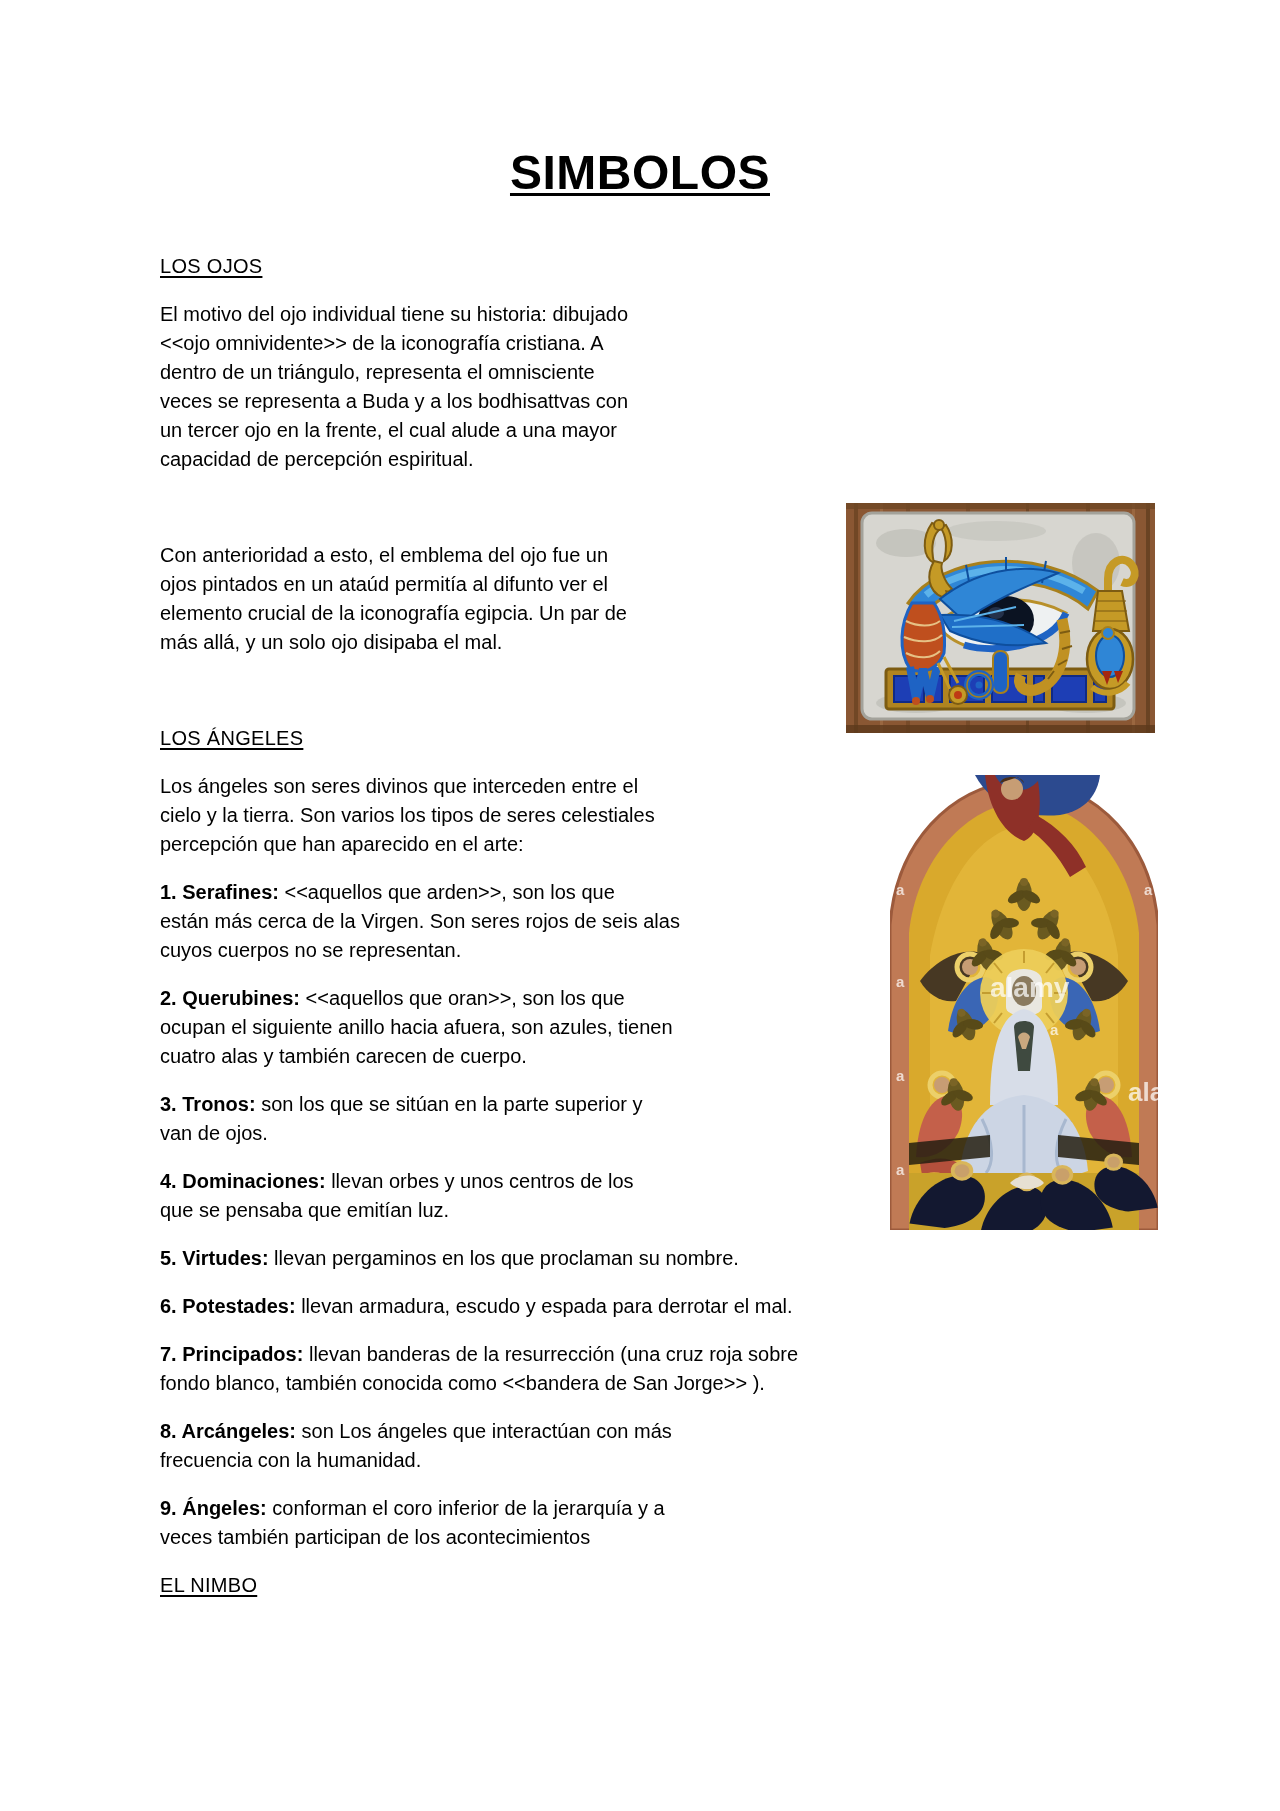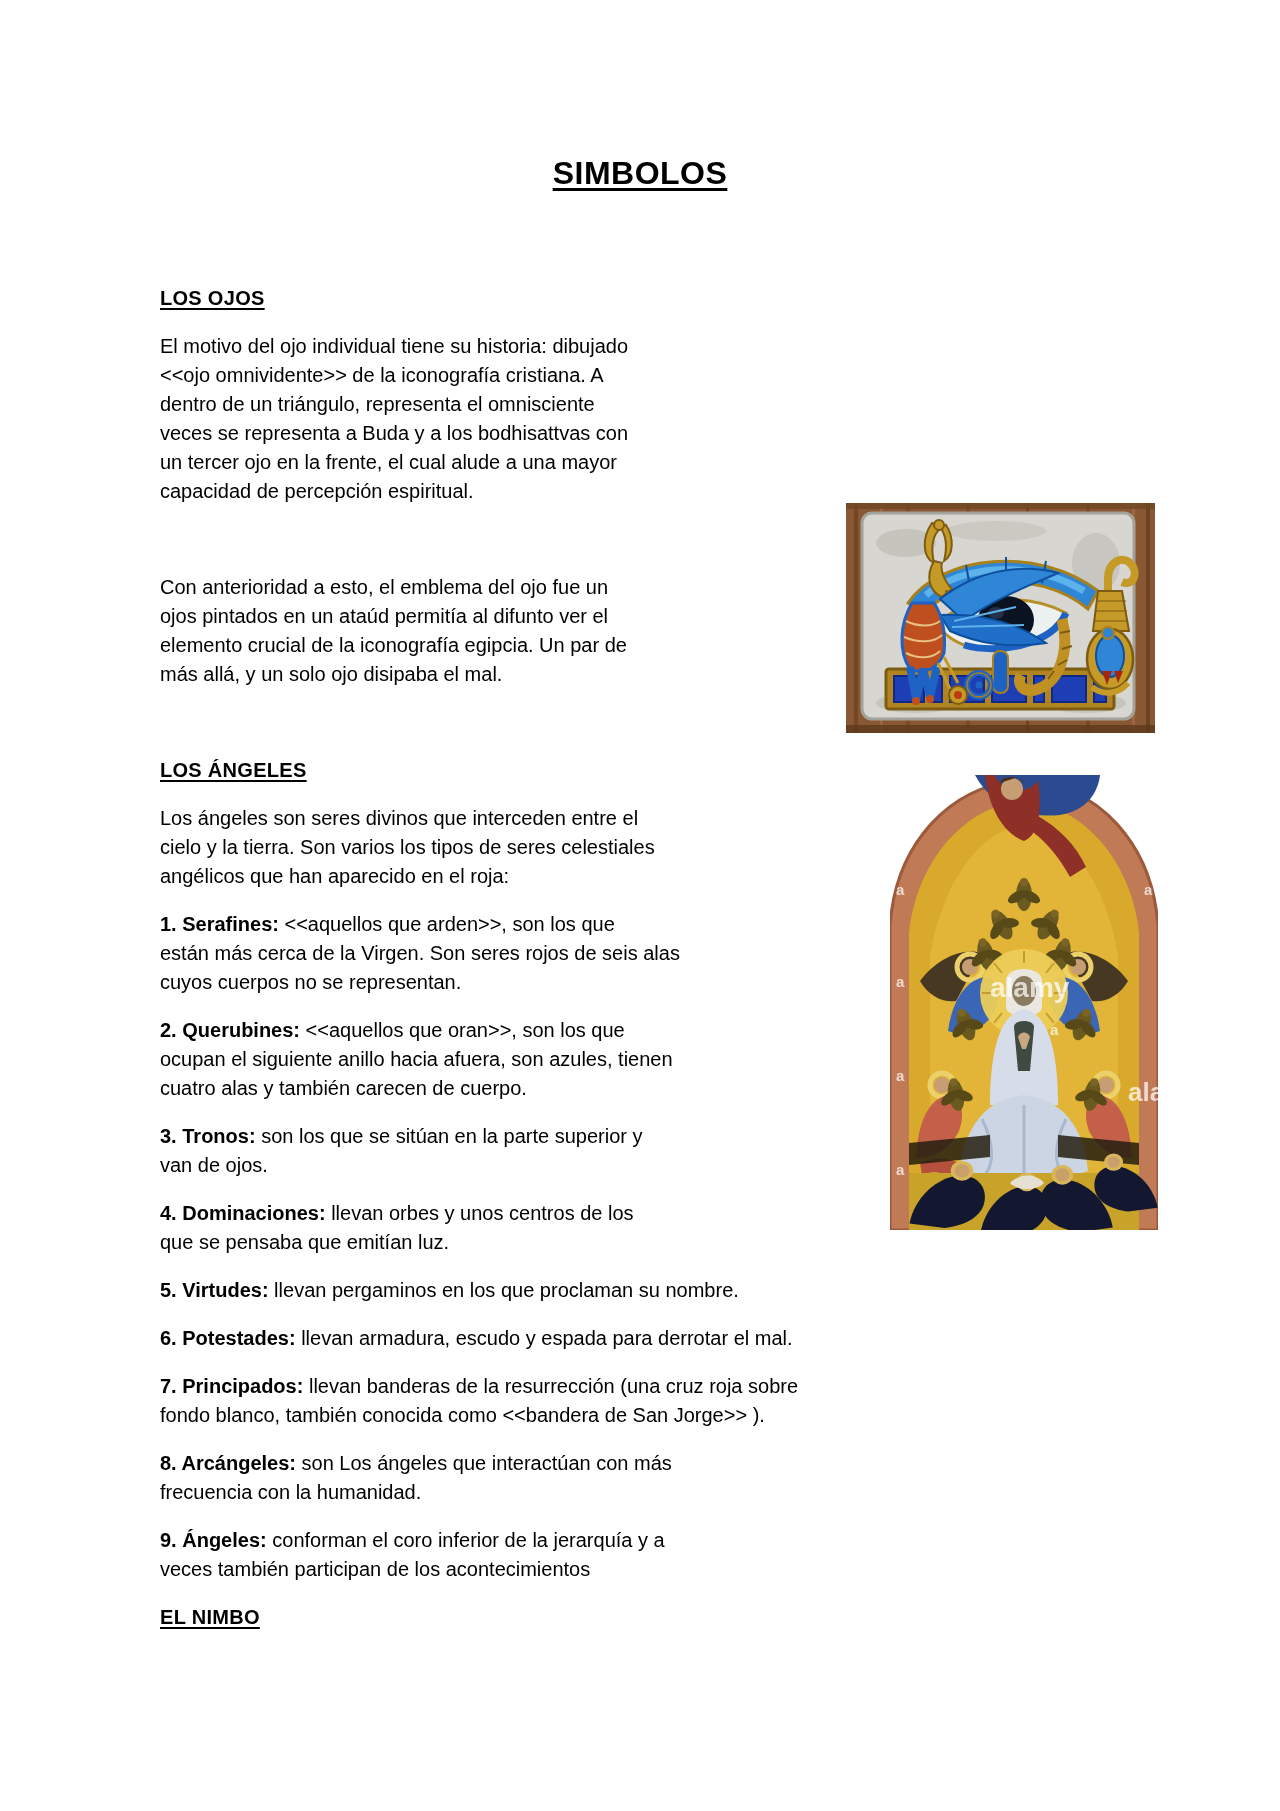--- a/index.html
+++ b/index.html
@@ -6,37 +6,37 @@
   .page{
     position:relative;
     width:1280px;
     height:1811px;
     background:#ffffff;
     overflow:hidden;
     font-family:"Liberation Sans","DejaVu Sans",sans-serif;
     color:#000000;
   }
   .doc-title{
-    margin:150px 0 88px 0;
-    font-size:32px;
+    margin:150px 0 56px 0;
+    font-size:48px;
     line-height:46px;
     font-weight:bold;
     text-align:center;
     text-decoration:underline;
     text-decoration-thickness:3px;
     text-underline-offset:4px;
     letter-spacing:0.5px;
   }
   .doc-content{
     padding:0 0 0 160px;
     font-size:20px;
     line-height:29px;
   }
   .doc-heading{
-    font-weight:bold;
+    font-weight:normal;
     text-decoration:underline;
     text-decoration-thickness:2px;
     text-underline-offset:3px;
     margin:0 0 19px 0;
     letter-spacing:0.3px;
   }
   .doc-para{margin:8px 0 19px 0;}
   .doc-blank{height:29px;margin:0 0 19px 0;}
   .doc-line{display:block;white-space:pre-wrap;}
   .doc-figure{position:absolute;margin:0;padding:0;}
@@ -67,21 +67,21 @@
         <span class="doc-line">Con anterioridad a esto, el emblema del ojo fue un</span>
         <span class="doc-line">ojos pintados en un ataúd permitía al difunto ver el</span>
         <span class="doc-line">elemento crucial de la iconografía egipcia. Un par de</span>
         <span class="doc-line">más allá, y un solo ojo disipaba el mal.</span>
       </div>
       <div class="doc-blank"></div>
       <div class="doc-heading">LOS ÁNGELES</div>
       <div class="doc-para">
         <span class="doc-line">Los ángeles son seres divinos que interceden entre el</span>
         <span class="doc-line">cielo y la tierra. Son varios los tipos de seres celestiales</span>
-        <span class="doc-line">angélicos que han aparecido en el roja:</span>
+        <span class="doc-line">percepción que han aparecido en el arte:</span>
       </div>
       <div class="doc-para">
         <span class="doc-line"><b>1. Serafines:</b> &lt;&lt;aquellos que arden&gt;&gt;, son los que</span>
         <span class="doc-line">están más cerca de la Virgen. Son seres rojos de seis alas</span>
         <span class="doc-line">cuyos cuerpos no se representan.</span>
       </div>
       <div class="doc-para">
         <span class="doc-line"><b>2. Querubines:</b> &lt;&lt;aquellos que oran&gt;&gt;, son los que</span>
         <span class="doc-line">ocupan el siguiente anillo hacia afuera, son azules, tienen</span>
         <span class="doc-line">cuatro alas y también carecen de cuerpo.</span>

